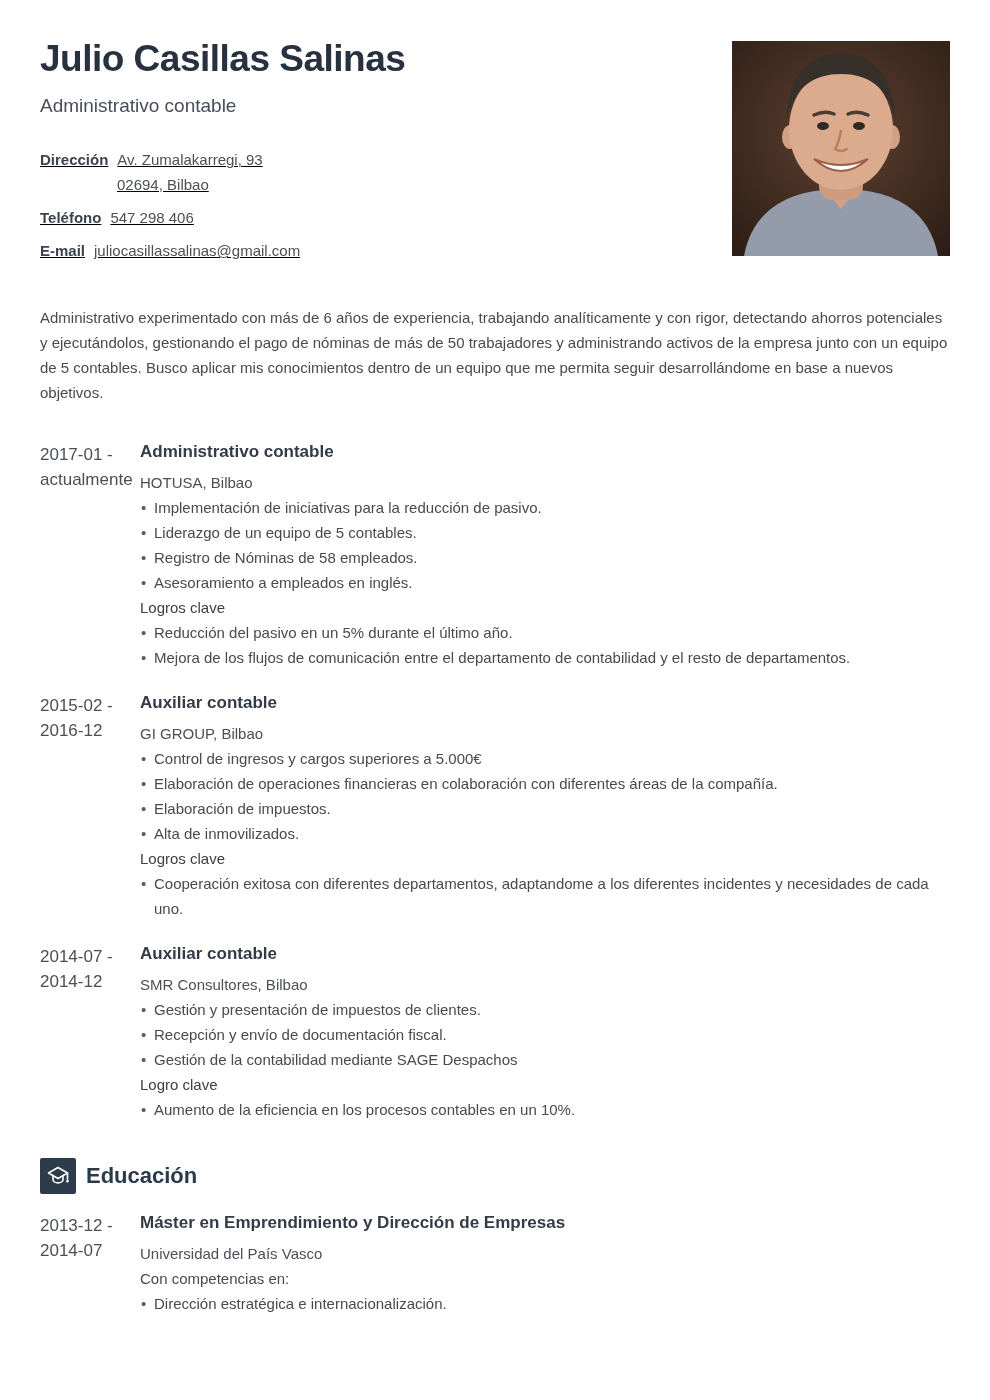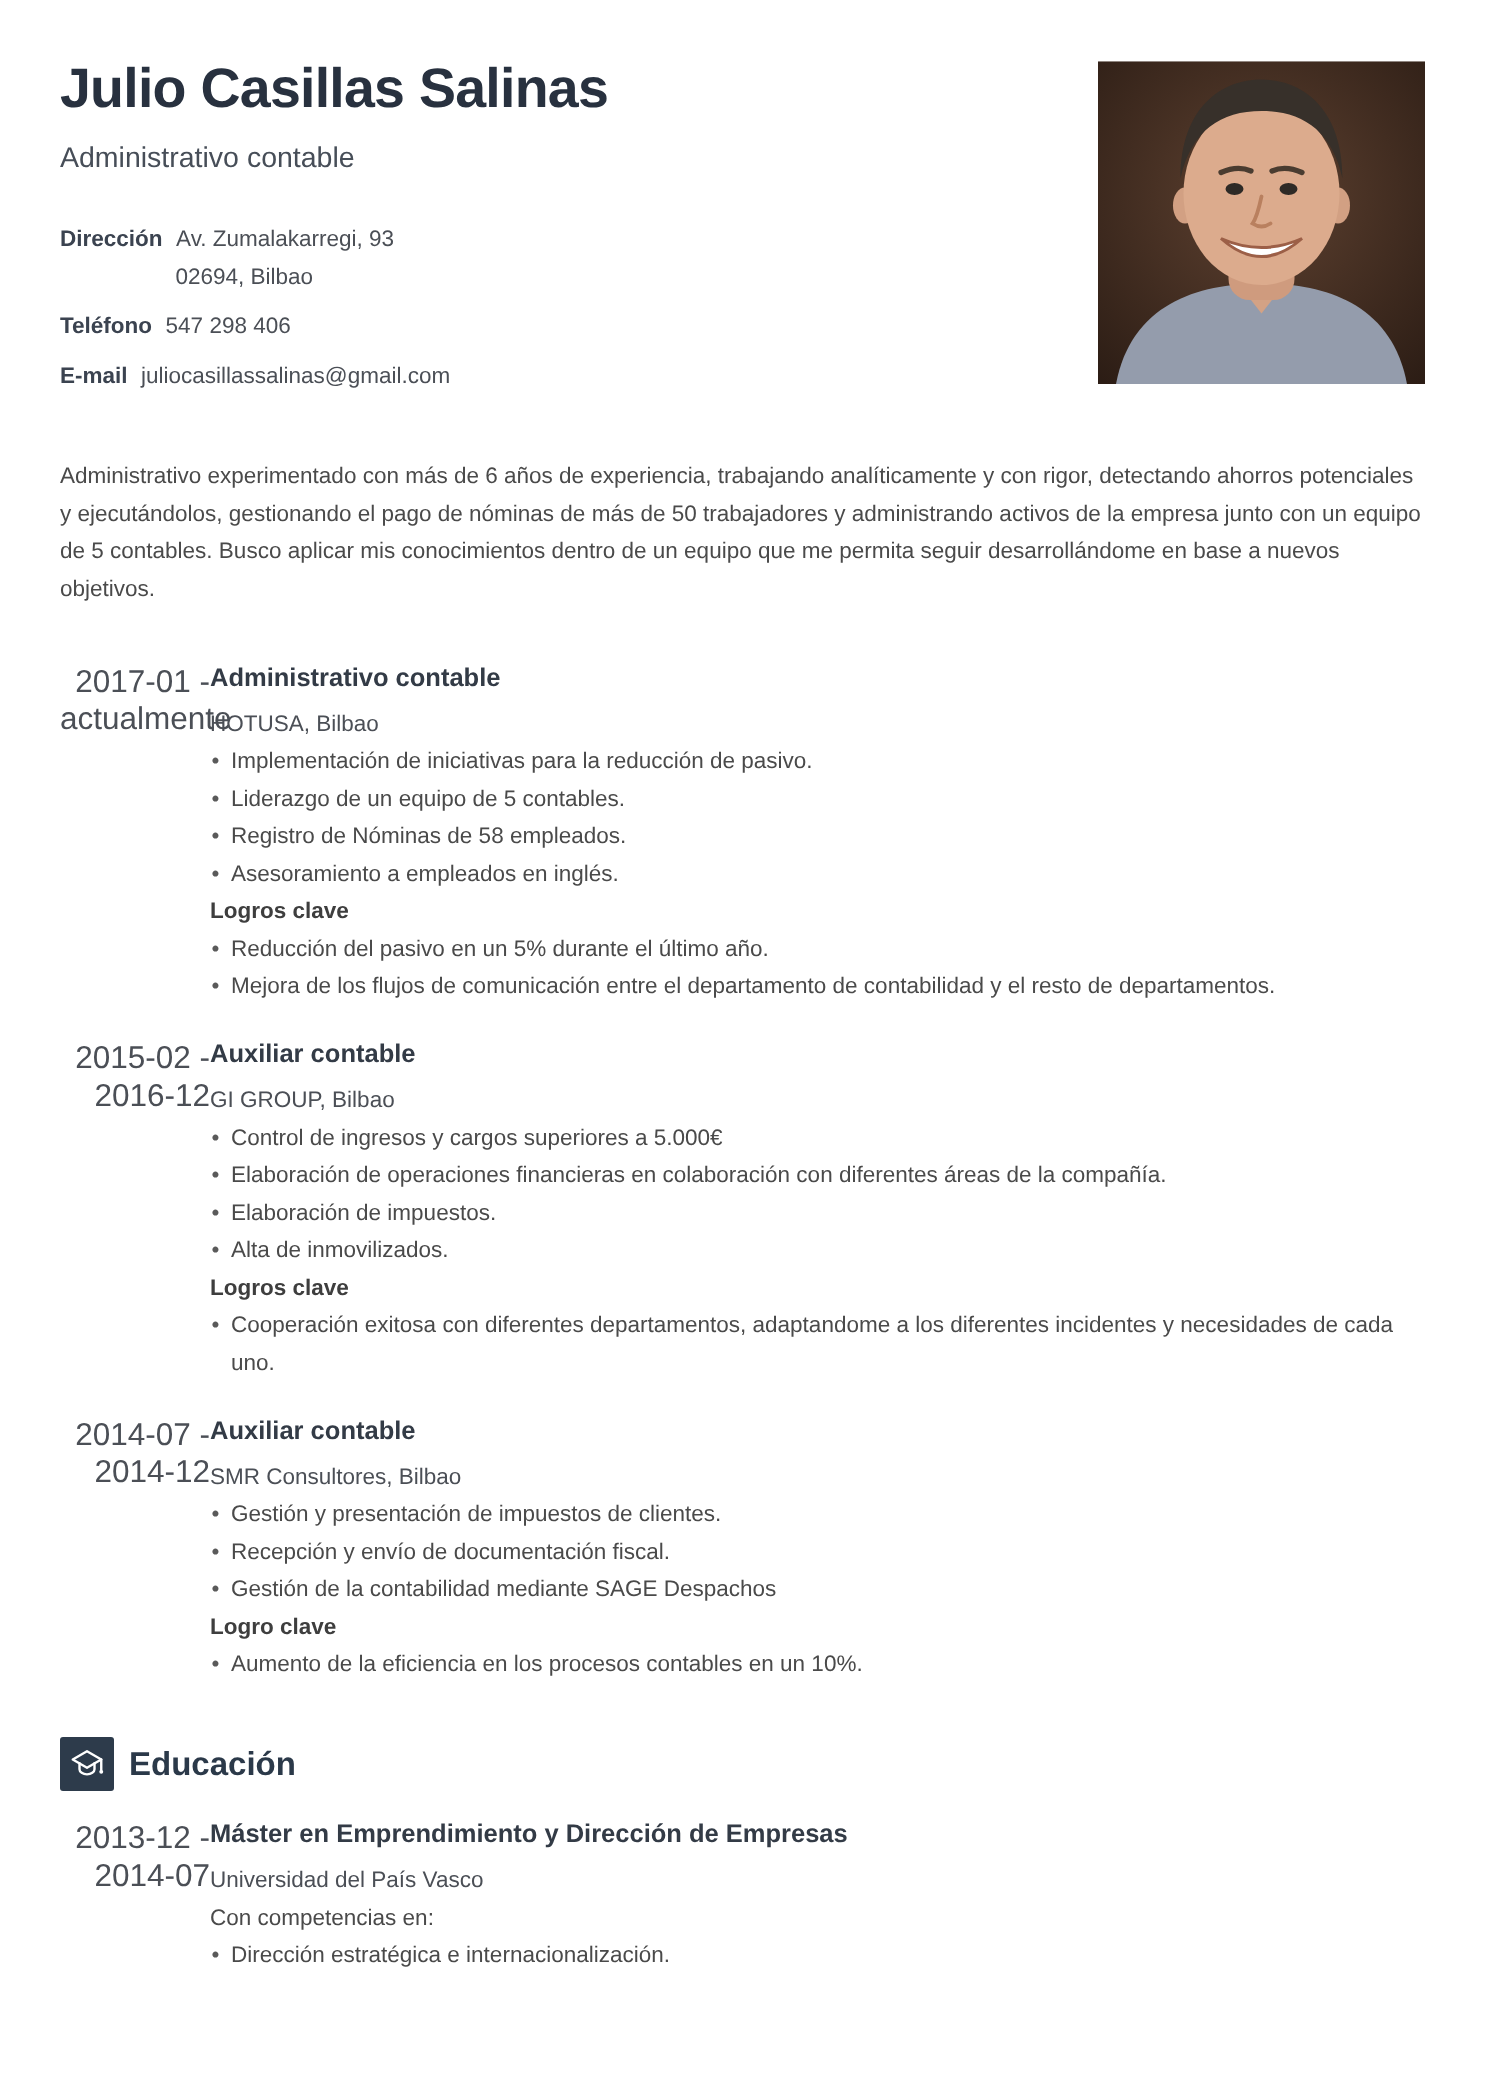--- a/index.html
+++ b/index.html
@@ -3,49 +3,49 @@
 <meta charset="utf-8">
 <style>
   html,body { margin:0; padding:0; background:#ffffff; }
   body { width:990px; height:1400px; font-family:"Liberation Sans", sans-serif; -webkit-font-smoothing:antialiased; }
   .page { position:relative; width:990px; height:1316px; box-sizing:border-box; padding:30px 40px 0 40px; overflow:hidden; background:#ffffff; }
 
   
   h1.name { font-size:37px; font-weight:bold; color:#28313f; margin:8px 0 0 0; letter-spacing:-0.5px; line-height:1.15; }
   .subtitle { font-size:19px; color:#474e58; margin-top:14px; line-height:1.2; }
   .contact { margin-top:30px; font-size:15px; }
-  .contact-group { margin-bottom:8px; }
+  .contact-group { margin-bottom:8px;text-decoration:underline; }
   .contact-row { line-height:25px; }
   .contact-row .label { font-weight:bold; color:#3b4350; margin-right:9px; }
   .contact-row .value { color:#4b4f56; }
   .contact-row.indent { padding-left:77px; }
 
   .photo { position:absolute; top:41px; right:40px; width:218px; height:215px; overflow:hidden; background:#3a281e; }
   .photo svg { display:block; }
 
   
   .summary { font-size:15px; line-height:25px; color:#4a4a4a; margin:42px 0 0 0; }
 
   
   section { margin-top:36px; }
   .section-header { display:flex; align-items:center; margin-bottom:18px; }
   .icon-box { width:36px; height:36px; background:#2d3b4b; border-radius:2px; display:flex; align-items:center; justify-content:center; flex-shrink:0; }
   h2.section-title { font-size:22px; font-weight:bold; color:#2b3949; margin:0 0 0 10px; line-height:1.2; }
 
   
   .entry { display:flex; margin-bottom:22px; }
-  .dates { width:100px; flex-shrink:0; font-size:21px; line-height:25px; color:#4b4f56; padding-top:1px;text-align:right; }
+  .dates { width:100px; flex-shrink:0; font-size:17px; line-height:25px; color:#4b4f56; padding-top:1px; }
   .content { flex:1; min-width:0; }
   h3.entry-title { font-size:17px; font-weight:bold; color:#333b46; margin:0; line-height:22px; }
   .company { font-size:15px; color:#4b4f56; margin-top:7px; line-height:25px; }
   .intro { font-size:15px; color:#4a4a4a; line-height:25px; }
   ul.bullets { list-style:none; margin:0; padding:0; font-size:15px; color:#4a4a4a; }
   ul.bullets li { position:relative; line-height:25px; padding-left:14px; }
   ul.bullets li::before { content:"\2022"; position:absolute; left:1px; top:0; color:#5a5a5a; }
-  .achievements-label { font-size:15px; font-weight:bold; color:#3e3e3e; line-height:25px; }
+  .achievements-label { font-size:15px; font-weight:normal; color:#3e3e3e; line-height:25px; }
 </style>
 </head>
 <body>
 
 <div class="page">
 
   <header>
     <h1 class="name">Julio Casillas Salinas</h1>
     <div class="subtitle">Administrativo contable</div>
 

